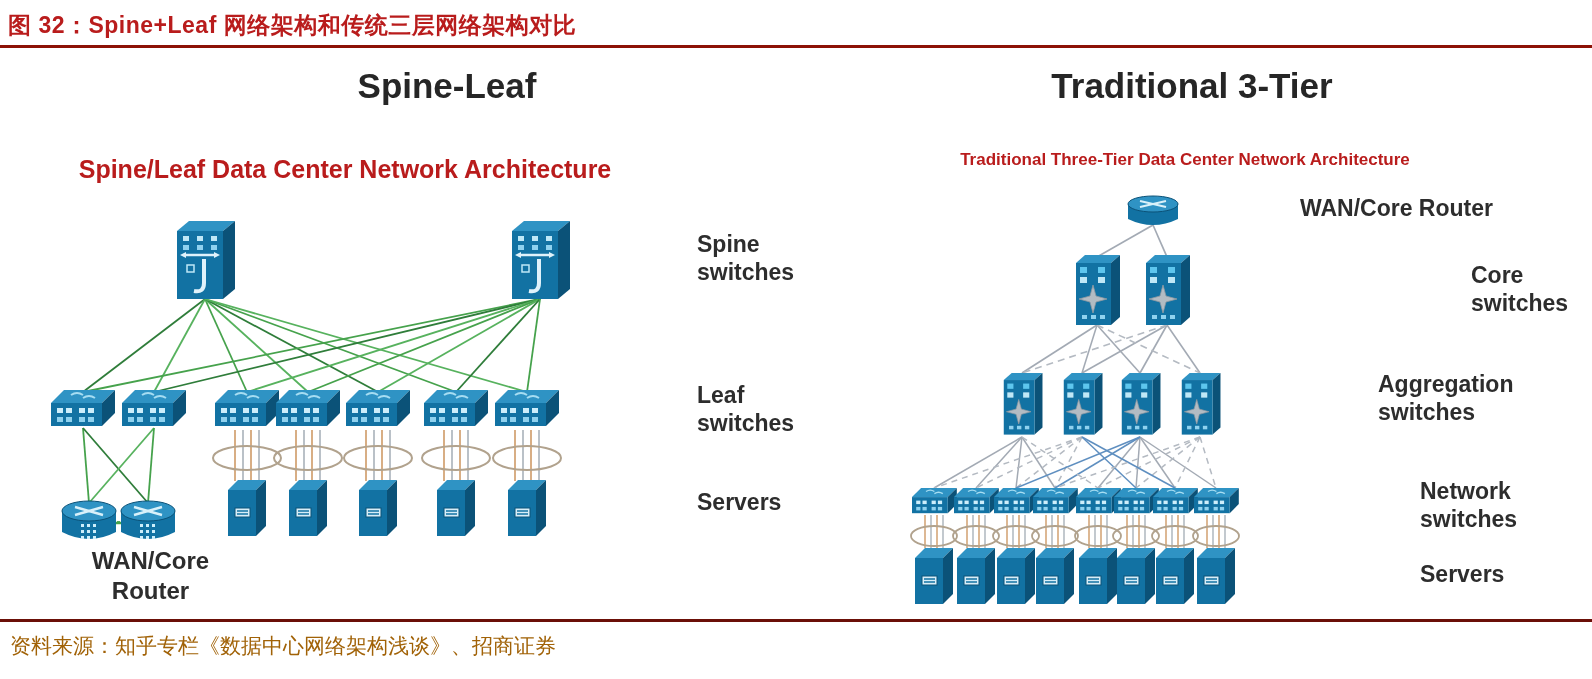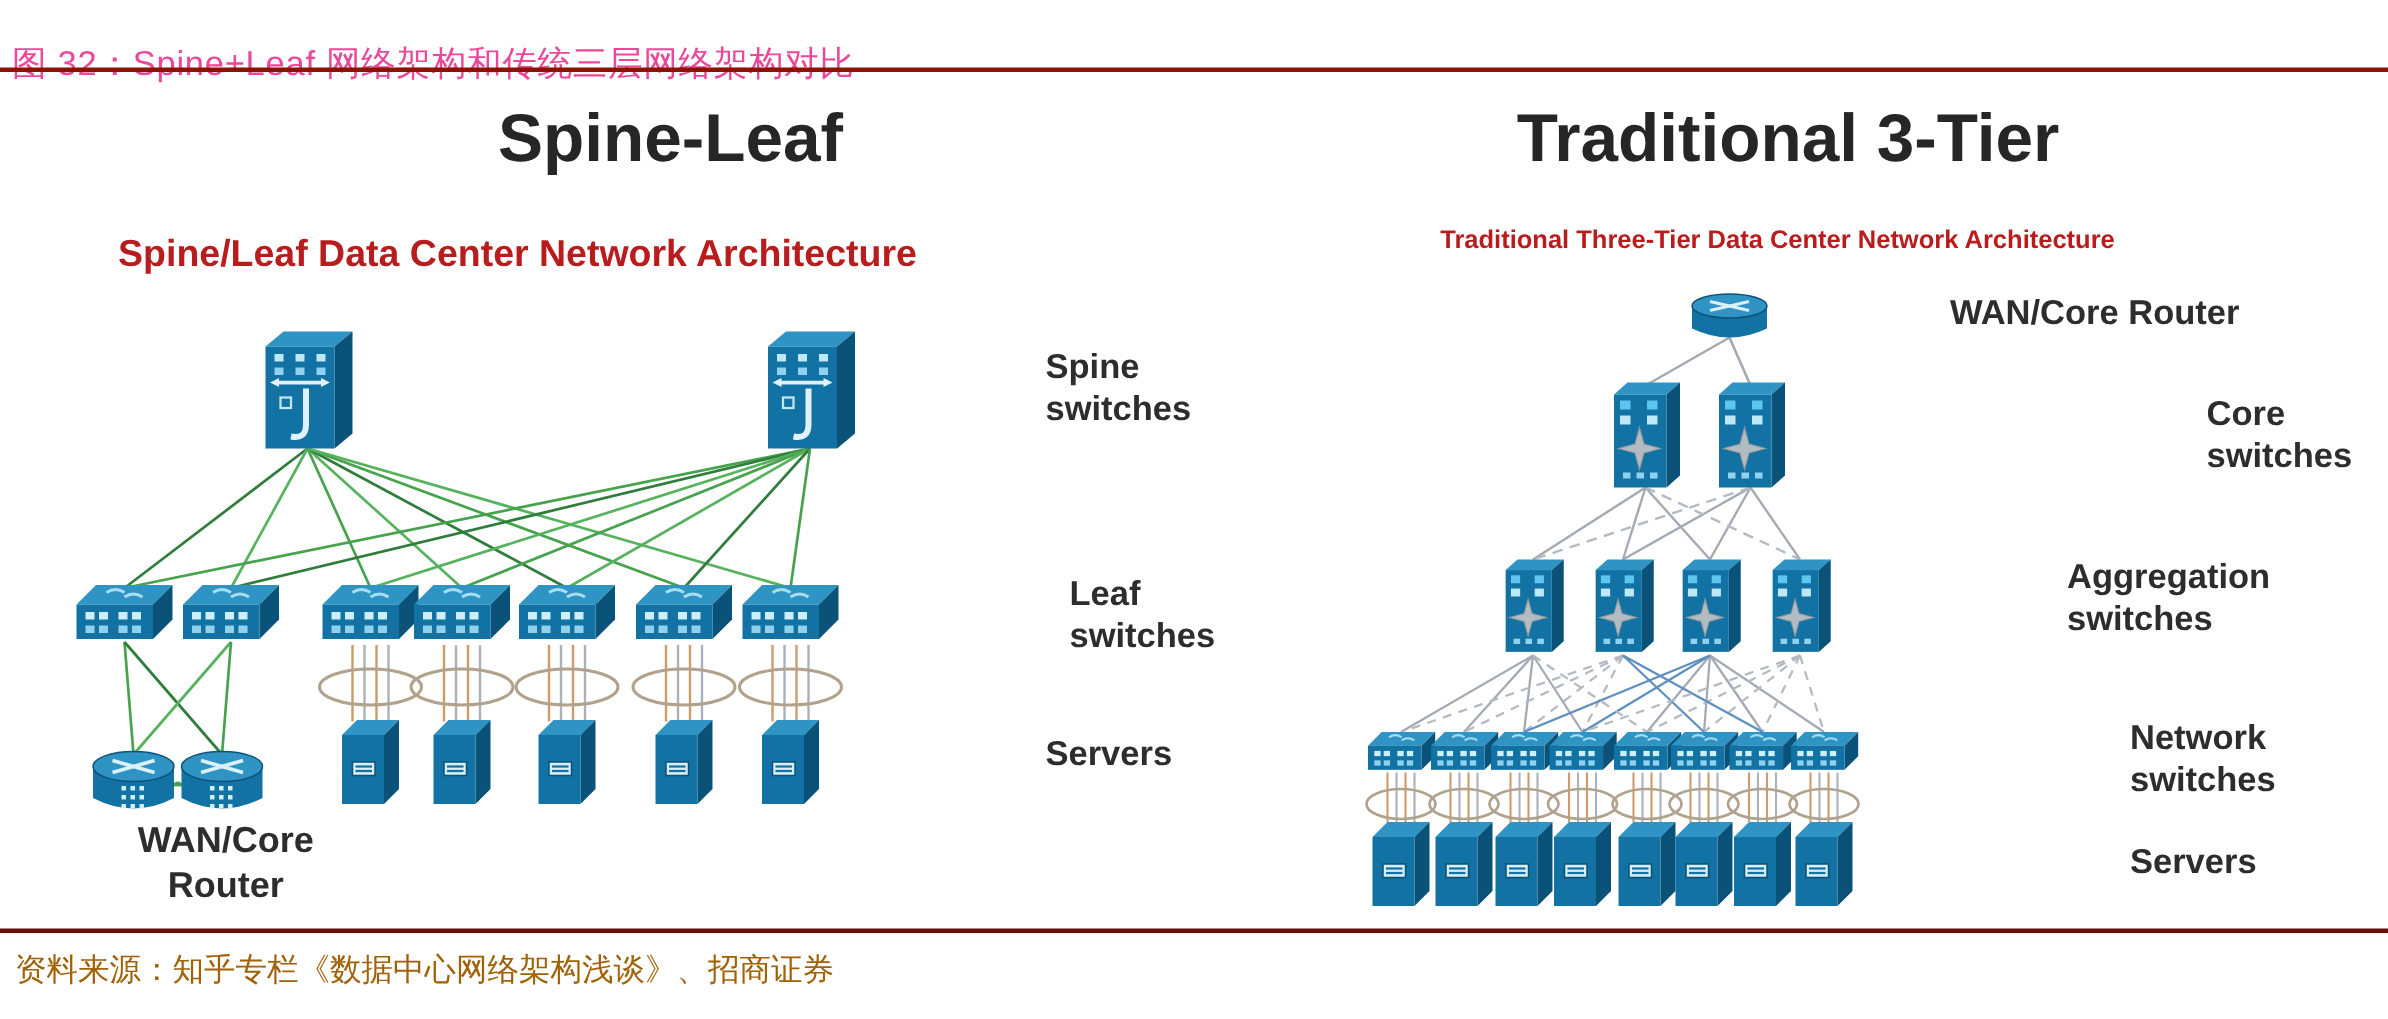--- a/index.html
+++ b/index.html
@@ -1,22 +1,22 @@
 <!DOCTYPE html>
 <html><head>
 <meta charset="utf-8">
 <style>
   html,body{margin:0;padding:0;background:#ffffff;}
   body{width:1592px;height:679px;position:relative;overflow:hidden;
        font-family:"Liberation Sans",sans-serif;}
   .abs{position:absolute;}
-  .hdr-title{left:8px;top:10px;font-size:23px;font-weight:normal;color:#ec4899;
-             letter-spacing:0.5px;margin-top:17px;}
+  .hdr-title{left:8px;top:10px;font-size:23px;font-weight:bold;color:#b91c1c;
+             letter-spacing:0.5px;}
   .hdr-rule{left:0;top:45px;width:1592px;height:3px;background:#8c1206;}
-  .panel-title{font-size:45px;font-weight:bold;color:#262626;text-align:center;}
+  .panel-title{font-size:35px;font-weight:bold;color:#262626;text-align:center;}
   .panel-sub{font-size:25px;font-weight:bold;color:#b91c1c;text-align:center;}
   .tier-label{font-size:23px;font-weight:bold;color:#2d2d2d;line-height:1.22;
               white-space:pre-line;}
   .wan-label{font-size:24px;font-weight:bold;color:#2d2d2d;text-align:center;
              line-height:1.25;white-space:pre-line;}
   .ftr-rule{left:0;top:619px;width:1592px;height:3px;background:#6b0f08;}
   .ftr-text{left:10px;top:632px;font-size:21px;color:#a16207;
             font-family:"Liberation Serif",serif;}
   svg{position:absolute;overflow:visible;}
 </style>
@@ -194,21 +194,21 @@
 
   <use href="#server" x="188" y="295"></use>
   <use href="#server" x="249" y="295"></use>
   <use href="#server" x="319" y="295"></use>
   <use href="#server" x="397" y="295"></use>
   <use href="#server" x="468" y="295"></use>
 </svg>
 
 <div class="abs tier-label" style="left:697px;top:230px;">Spine
 switches</div>
-<div class="abs tier-label" style="left:697px;top:381px;margin-left:16px;">Leaf
+<div class="abs tier-label" style="left:697px;top:381px;">Leaf
 switches</div>
 <div class="abs tier-label" style="left:697px;top:488px;">Servers</div>
 <div class="abs wan-label" style="left:58px;top:546px;width:185px;">WAN/Core
 Router</div>
 
 <svg style="left:860px;top:185px;" width="480" height="430" viewBox="0 0 480 430">
 
   <g stroke="#a3aab4" stroke-width="1.7">
     <line x1="293" y1="40" x2="237" y2="72"></line>
     <line x1="293" y1="40" x2="307" y2="72"></line>

